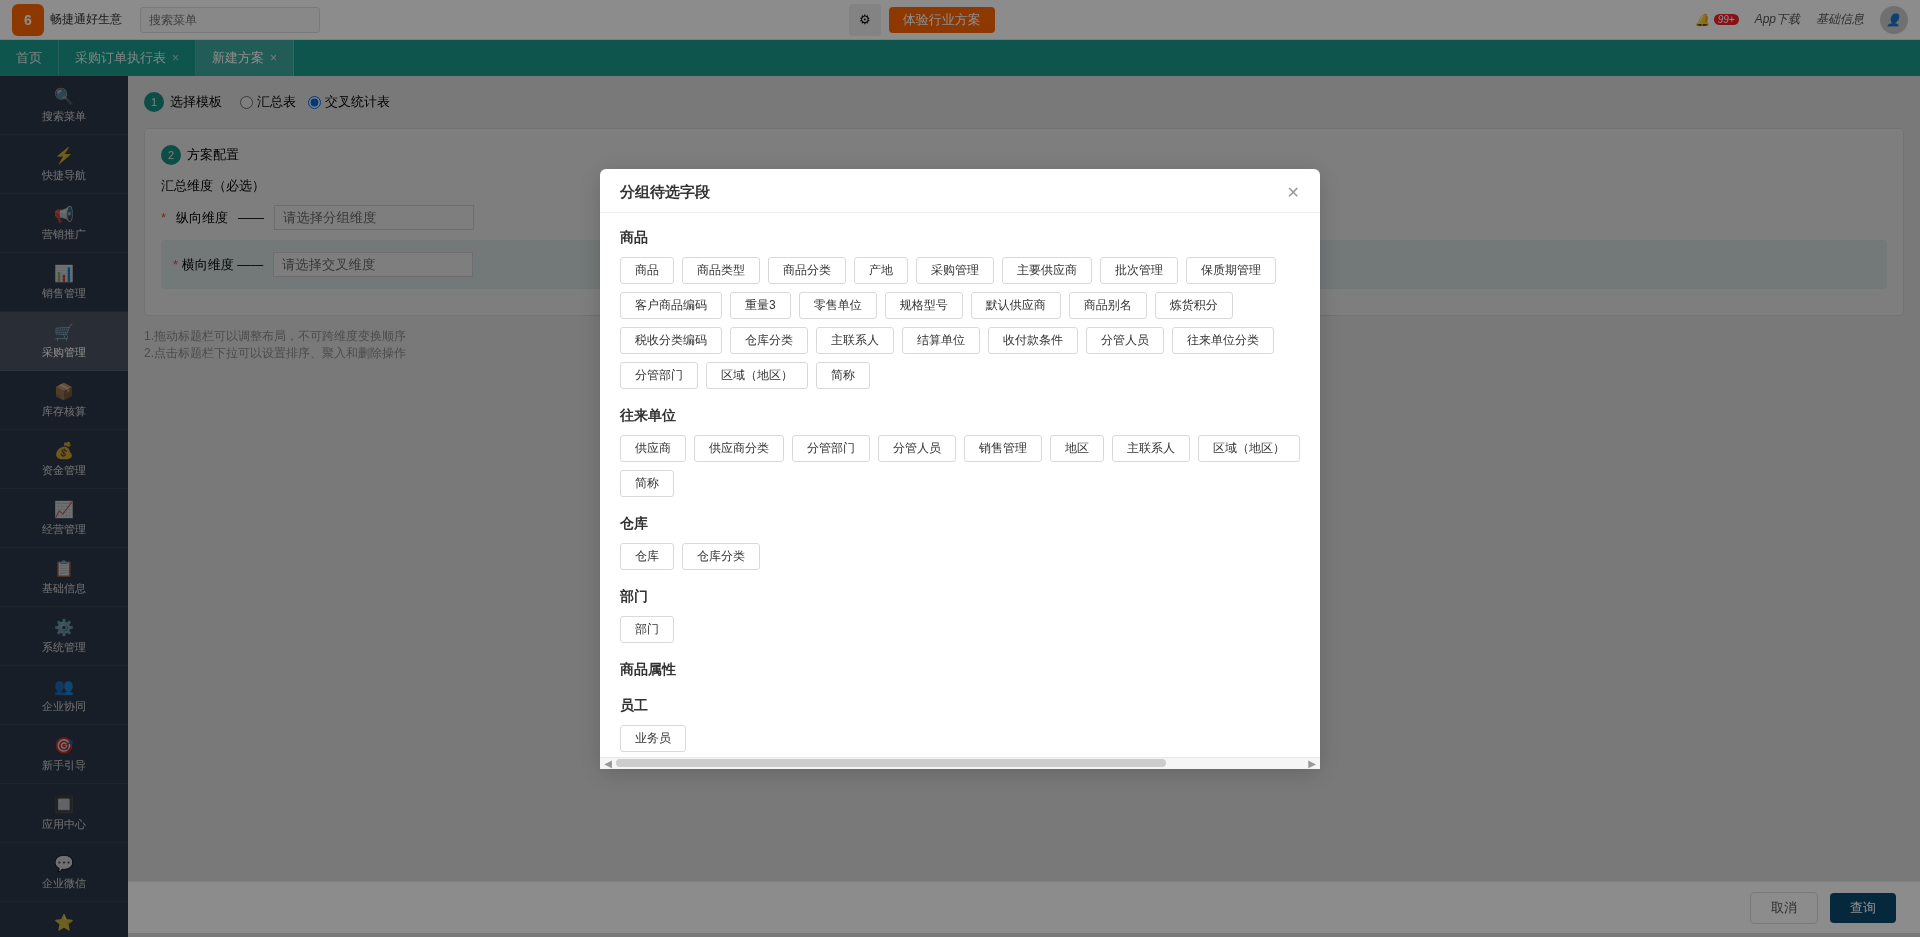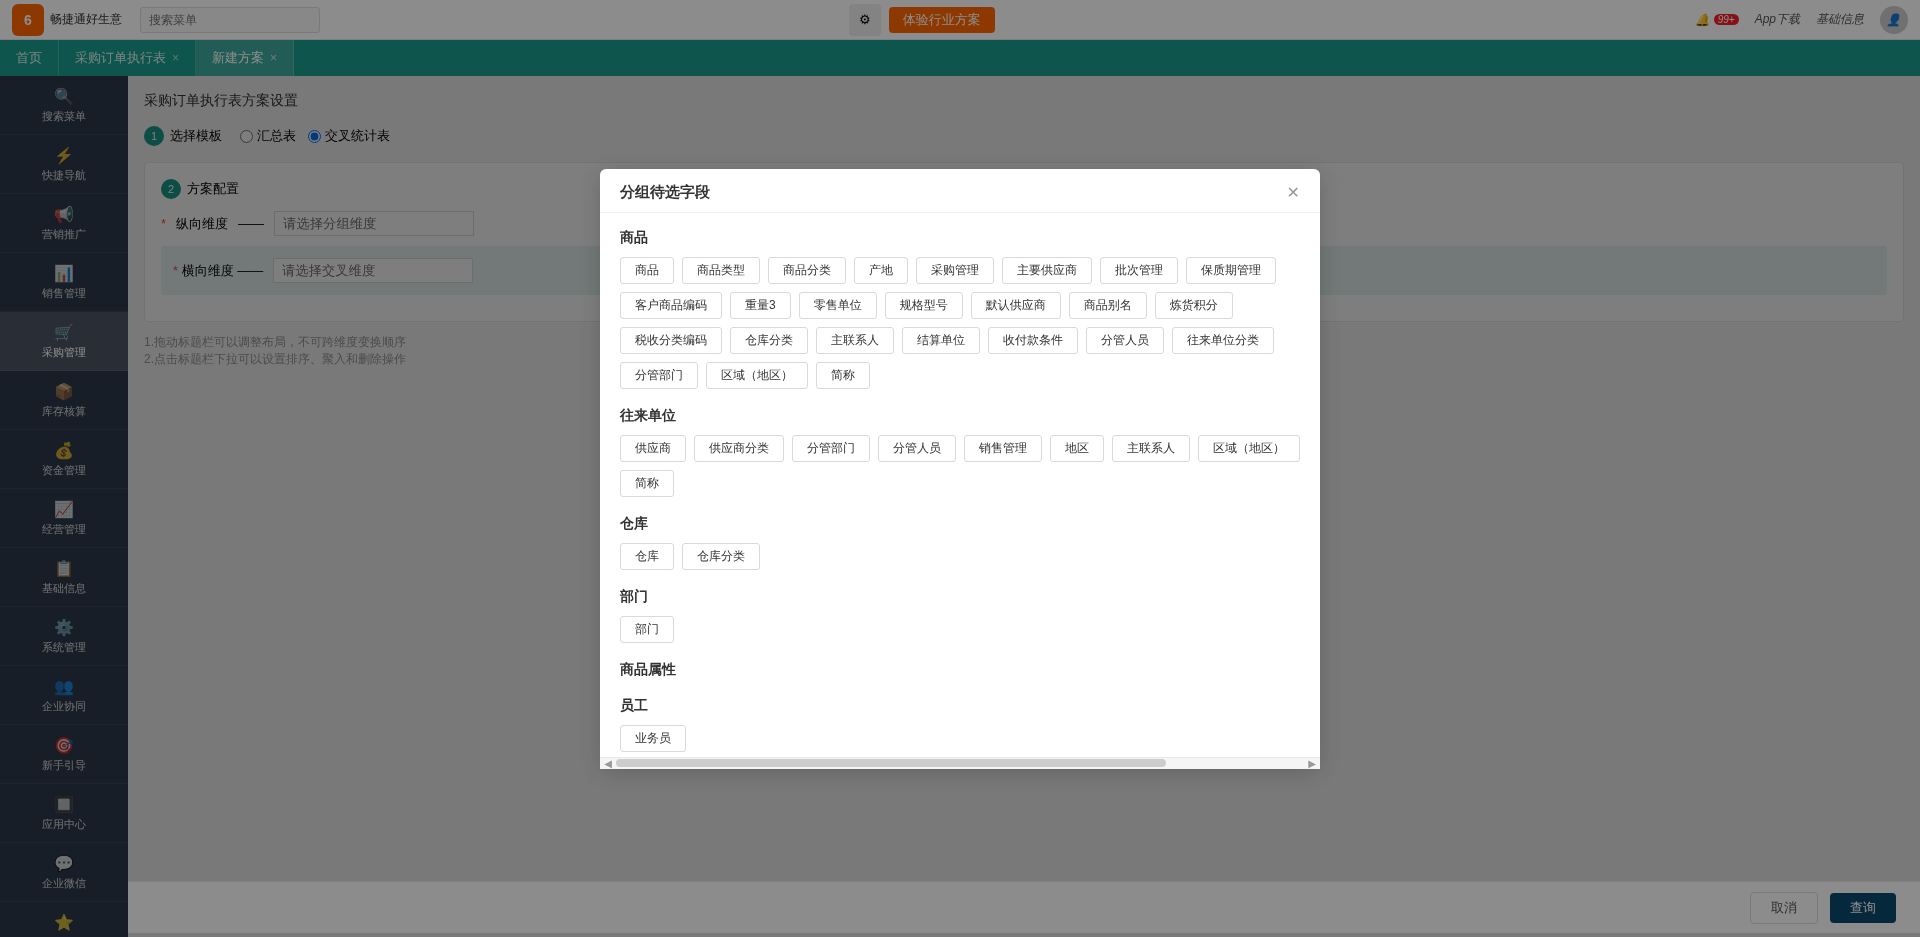--- a/index.html
+++ b/index.html
@@ -414,21 +414,20 @@
       <span>企业微信</span>
     </div>
     <div class="sidebar-item">
       <div class="sidebar-icon">⭐</div>
       <span>畅会员</span>
     </div>
 
   </div>
 
   <div class="content-area">
-    <div class="page-title">采购订单执行表方案设置</div>
 
     <div class="steps-row">
       <div class="step-item">
         <div class="step-num">1</div>
         <span>选择模板</span>
         <div class="radio-group" style="margin-left:12px;">
           <label class="radio-item">
             <input type="radio" name="template" style=""> 
               <span>汇总表</span>
           </label>
@@ -437,20 +436,23 @@
               <span>交叉统计表</span>
           </label>
         </div>
       </div>
     </div>
 
     <div class="config-section">
       <div class="step-item" style="margin-bottom:12px;">
         <div class="step-num">2</div>
         <span>方案配置</span>
+      </div>
+      <div style="margin-bottom:10px;">
+        <span>汇总维度（必选）</span>
       </div>
       <div style="margin-bottom:10px;display:flex;align-items:center;gap:10px;">
         <span style="color:#ff4d4f;">*</span>
         <span>纵向维度</span>
         <span>——</span>
         <input type="text" style="border: 1px solid rgb(221, 221, 221); padding: 4px 8px; width: 200px;" placeholder="请选择分组维度">
       </div>
       <div style="background:#e8f4f2;padding:12px;border-radius:4px;margin-bottom:10px;">
         <span style="color:#ff4d4f;">*</span>
         <span>横向维度</span>

